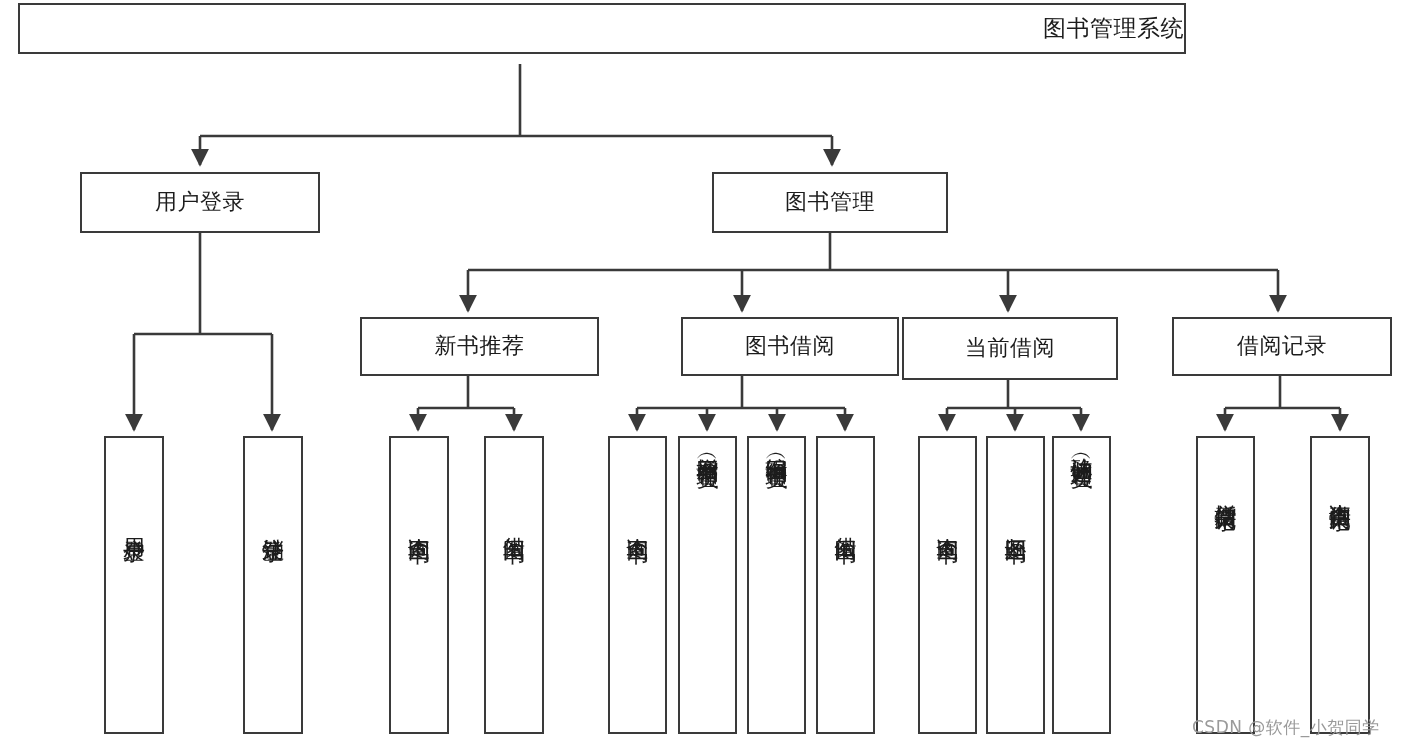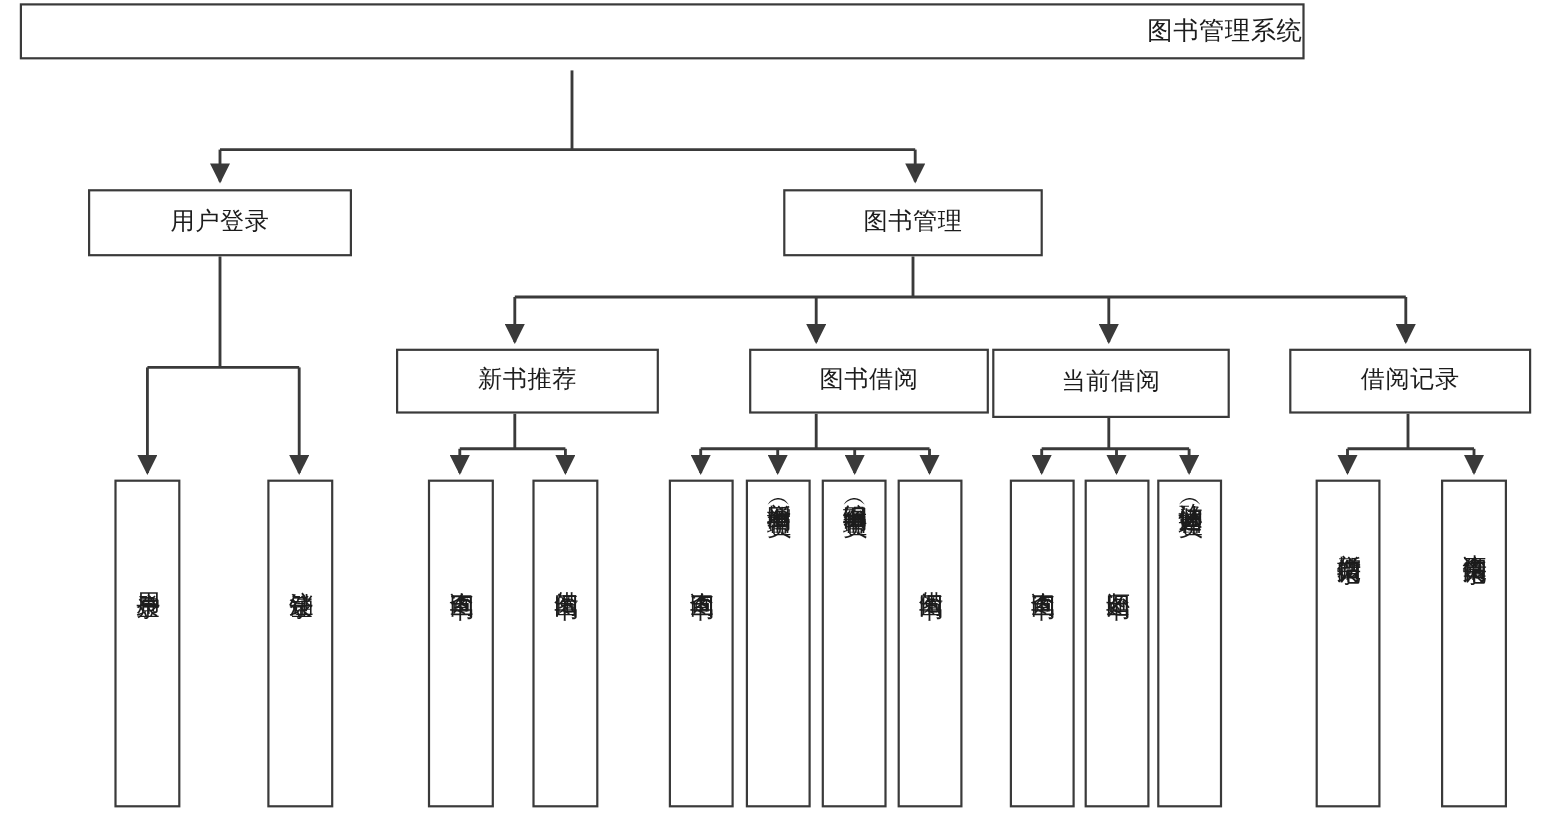--- a/index.html
+++ b/index.html
@@ -205,14 +205,15 @@
   </div>
 
   <div class="node vert" style="left:1196px; top:436px; width:59px; height:298px; padding-top:48px;">
     <span class="node-label">新增借阅记录</span>
   </div>
 
   <div class="node vert" style="left:1310px; top:436px; width:60px; height:298px; padding-top:48px;">
     <span class="node-label">查询借阅记录</span>
   </div>
 
+  <div class="watermark">CSDN @软件_小贺同学</div>
 
 </div>
 
 </body></html>

